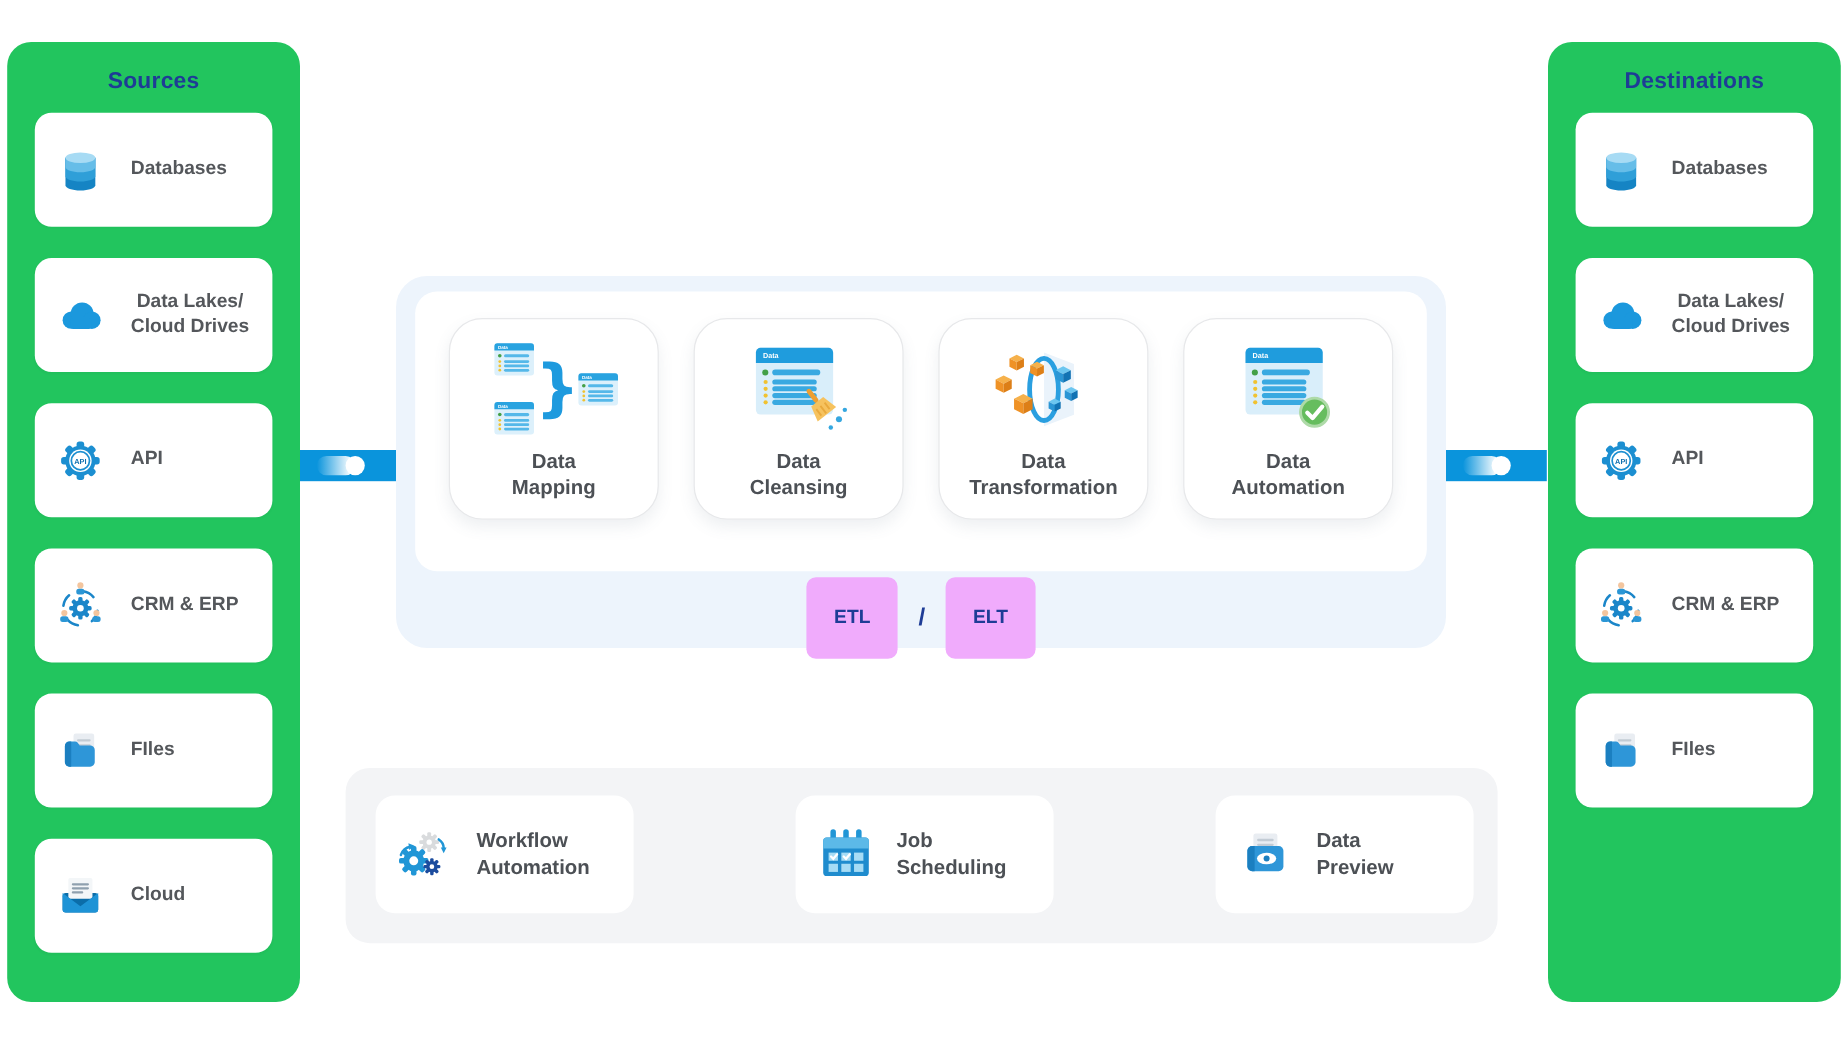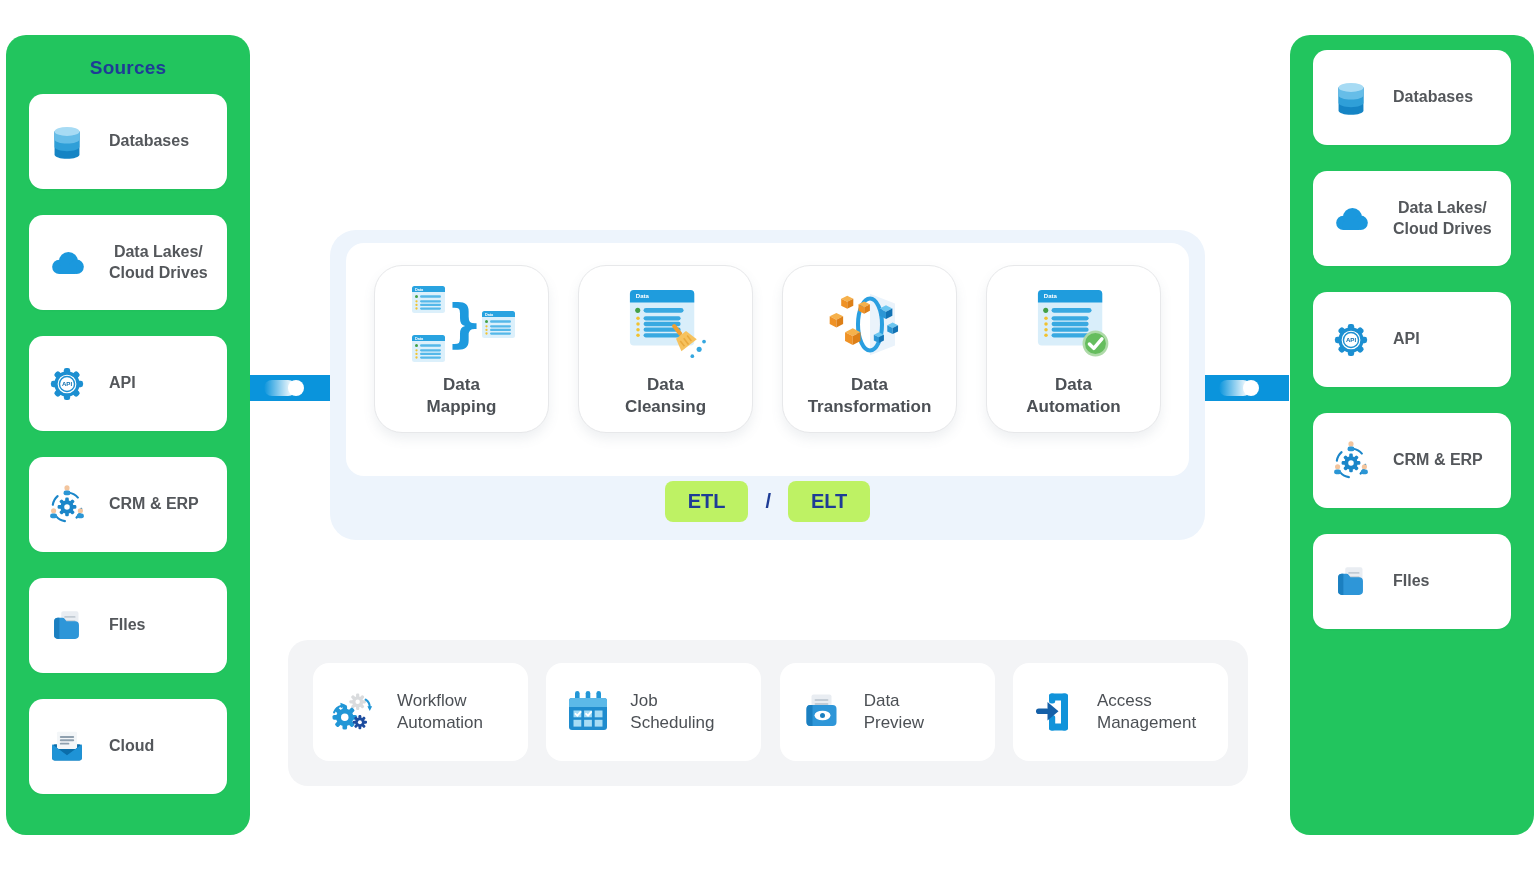--- a/index.html
+++ b/index.html
@@ -40,34 +40,34 @@
   .stage-card{width:175px;height:168px;background:#fff;border:1px solid #e7e8ea;
               border-radius:28px;box-shadow:0 6px 12px rgba(90,110,130,.10);
               display:flex;flex-direction:column;align-items:center;box-sizing:border-box;}
   .stage-icon{height:100px;display:flex;align-items:center;justify-content:center;
               margin-top:8px;}
   .stage-label{font-size:17px;font-weight:bold;color:#4c5055;text-align:center;
                line-height:1.32;}
   .stage-label span{display:block;}
   .etl-row{position:absolute;left:0;right:0;top:251px;display:flex;
            justify-content:center;align-items:center;}
-  .etl-badge{background:#bef264;border-radius:8px;padding:9px 23px;font-size:20px;
+  .etl-badge{background:#f0abfc;border-radius:8px;padding:25px 23px;font-size:16px;
              font-weight:bold;color:#1e3c96;}
   .etl-slash{margin:0 17px;font-size:20px;font-weight:bold;color:#1e3c96;}
 
   
   .bottom-panel{position:absolute;left:288px;top:640px;width:960px;height:146px;
                 background:#f3f4f6;border-radius:20px;display:flex;
                 align-items:flex-start;justify-content:space-between;
                 padding:23px 20px 0 25px;box-sizing:border-box;}
   .feature-card{width:215px;height:98px;background:#fff;border-radius:16px;
                 display:flex;align-items:center;padding-left:18px;gap:18px;
                 box-sizing:border-box;}
   .feature-card svg{width:48px;height:48px;flex:0 0 48px;}
-  .feature-label{font-size:17px;font-weight:normal;color:#4c5055;line-height:1.32;}
+  .feature-label{font-size:17px;font-weight:bold;color:#4c5055;line-height:1.32;}
   .feature-label span{display:block;}
 </style>
 </head>
 <body>
 
 <div class="sidebar left">
   <div class="panel-title">Sources</div>
   <div class="side-items">
 
     <div class="side-item">
@@ -417,41 +417,25 @@
       <path d="M8.5 21a4 4 0 0 1 4-4h2v21h-2a4 4 0 0 1-4-4Z" fill="#1b7fc0"></path>
       <ellipse cx="24.5" cy="27.5" rx="8" ry="4.8" fill="#fff"></ellipse>
       <circle cx="24.5" cy="27.5" r="2.5" fill="#1b7fc0"></circle>
     </svg>
     <div class="feature-label">
       <span>Data</span>
       <span>Preview</span>
     </div>
   </div>
 
-  <div class="feature-card">
-    <svg viewBox="0 0 48 48">
-      <g fill="#1193da">
-        <rect x="18" y="5.5" width="19" height="7" rx="3"></rect>
-        <rect x="30" y="5.5" width="7" height="37" rx="3"></rect>
-        <rect x="18" y="35.5" width="19" height="7" rx="3"></rect>
-        <rect x="18" y="5.5" width="6.2" height="10" rx="2.5"></rect>
-        <rect x="18" y="27" width="6.2" height="15.5" rx="2.5"></rect>
-      </g>
-      <rect x="5" y="20.4" width="13.5" height="5.6" rx="2.8" fill="#1560a8"></rect>
-      <polygon points="16.5,14 27.5,23.2 16.5,32.4" fill="#1560a8"></polygon>
-    </svg>
-    <div class="feature-label">
-      <span>Access</span>
-      <span>Management</span>
-    </div>
-  </div>
 
 </div>
 
 <div class="sidebar right">
+  <div class="panel-title">Destinations</div>
   <div class="side-items">
 
     <div class="side-item">
       <svg viewBox="0 0 46 46">
         <path d="M10 12v24c0 2.5 5.8 4.6 13 4.6s13-2.1 13-4.6V12Z" fill="#1584c4"></path>
         <path d="M10 12v16c0 2.5 5.8 4.6 13 4.6s13-2.1 13-4.6V12Z" fill="#2f9fd8"></path>
         <path d="M10 12v8c0 2.5 5.8 4.6 13 4.6s13-2.1 13-4.6V12Z" fill="#66bde8"></path>
         <ellipse cx="23" cy="12" rx="13" ry="4.6" fill="#a7dbf4"></ellipse>
       </svg>
       <div class="side-label">

